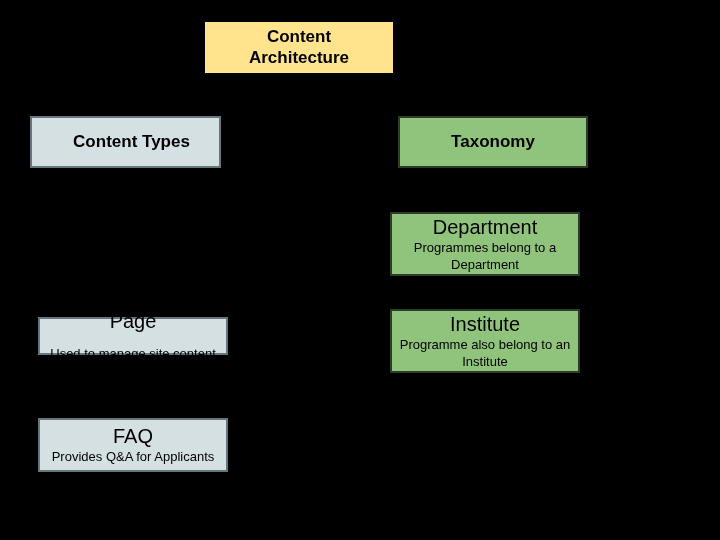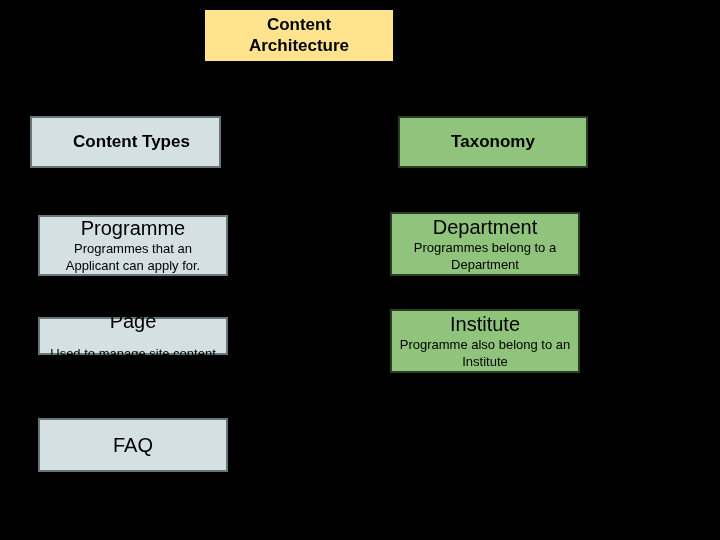--- a/index.html
+++ b/index.html
@@ -38,21 +38,21 @@
     font-size: 13px;
     line-height: 1.28;
     white-space: pre-line;
     margin-top: 1px;
   }
   
   .fill-yellow { background: #ffe38d; border: 2px solid #000000; }
   .fill-blue   { background: #d5e0e3; border: 2px solid #66767a; }
   .fill-green  { background: #90c47c; border: 2px solid #2b3d26; margin-left: 24px; }
   
-  .pos-arch         { left: 203px; top: 8px;  width: 192px; height: 55px; }
+  .pos-arch         { left: 203px; top: 20px;  width: 192px; height: 55px; }
   .pos-content-types{ left: 30px;  top: 116px; width: 191px; height: 52px; padding-left: 12px; }
   .pos-taxonomy     { left: 374px; top: 116px; width: 190px; height: 52px; }
   .pos-programme    { left: 38px;  top: 215px; width: 190px; height: 61px; }
   .pos-department   { left: 366px; top: 212px; width: 190px; height: 64px; }
   .pos-page         { left: 38px;  top: 317px; width: 190px; height: 38px; gap: 12px; }
   .pos-institute    { left: 366px; top: 309px; width: 190px; height: 64px; }
   .pos-faq          { left: 38px;  top: 418px; width: 190px; height: 54px; }
 </style>
 </head>
 <body>
@@ -65,40 +65,36 @@
   </div>
 
   <div class="box fill-blue pos-content-types">
     <div class="box-title bold">Content Types</div>
   </div>
 
   <div class="box fill-green pos-taxonomy">
     <div class="box-title bold">Taxonomy</div>
   </div>
 
-  <div class="box fill-blue pos-programme">
-    <div class="box-title">Programme</div>
-    <div class="box-desc">Programmes that an
-Applicant can apply for.</div>
-  </div>
 
   <div class="box fill-green pos-department">
     <div class="box-title">Department</div>
     <div class="box-desc">Programmes belong to a
 Department</div>
   </div>
 
   <div class="box fill-blue pos-page">
     <div class="box-title">Page</div>
     <div class="box-desc">Used to manage site content</div>
   </div>
 
   <div class="box fill-green pos-institute">
     <div class="box-title">Institute</div>
     <div class="box-desc">Programme also belong to an
 Institute</div>
   </div>
 
   <div class="box fill-blue pos-faq">
     <div class="box-title">FAQ</div>
+    <div class="box-desc">Provides Q&amp;A for Applicants</div>
   </div>
 
 </div>
 
 </body></html>

